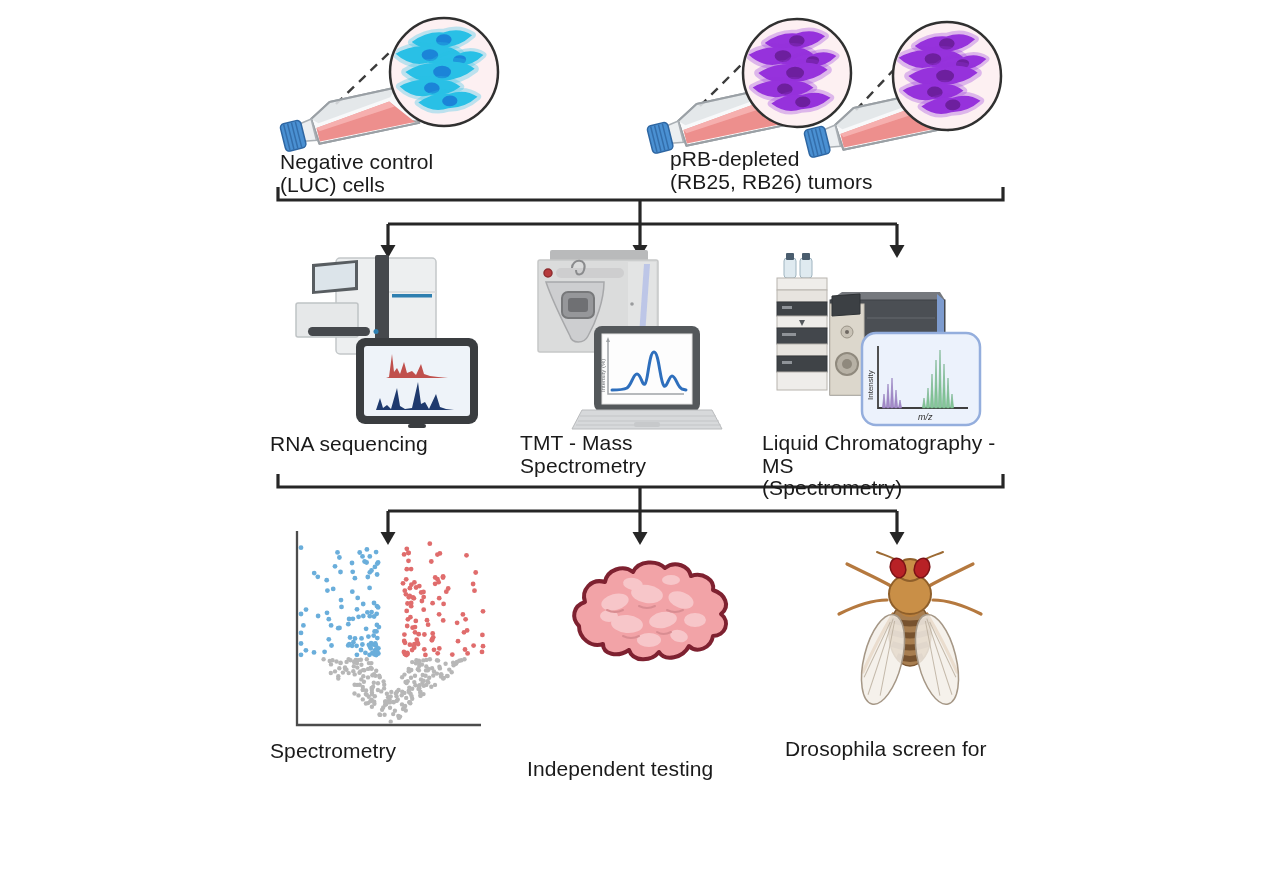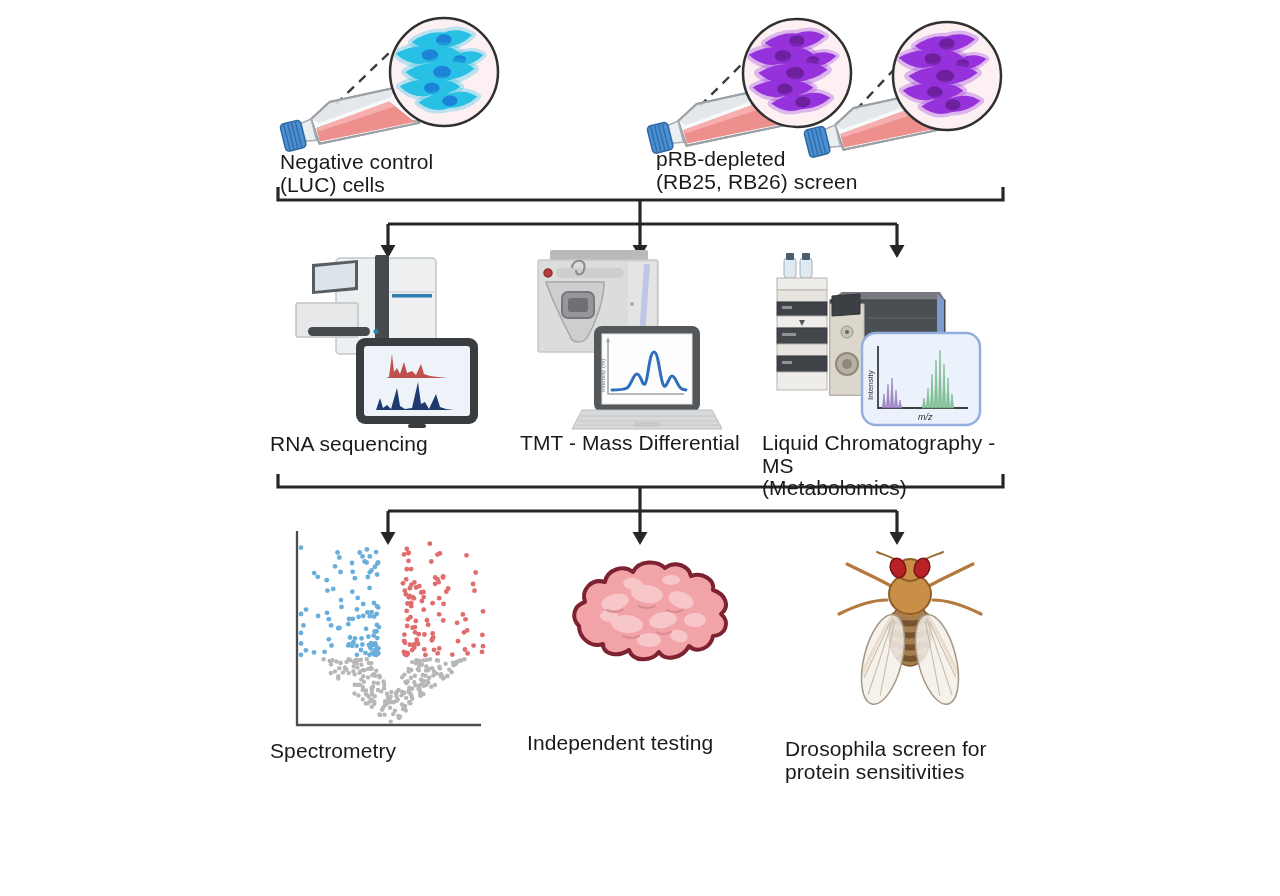--- a/index.html
+++ b/index.html
@@ -685,36 +685,35 @@
   <ellipse cx="75" cy="44" rx="21" ry="20" fill="#c98f47" stroke="#8f5f2a" stroke-width="2"></ellipse>
   <ellipse cx="75" cy="20" rx="13" ry="11" fill="#c98f47" stroke="#8f5f2a" stroke-width="2"></ellipse>
   <ellipse cx="63" cy="18" rx="7.5" ry="10" transform="rotate(-18 63 18)" fill="#b82126" stroke="#7c1216" stroke-width="1.5"></ellipse>
   <ellipse cx="87" cy="18" rx="7.5" ry="10" transform="rotate(18 87 18)" fill="#b82126" stroke="#7c1216" stroke-width="1.5"></ellipse>
 </svg>
 
 <div class="label" style="left:280px;top:151px;width:240px">
   <div>Negative control</div>
   <div>(LUC) cells</div>
 </div>
-<div class="label" style="left:656px;top:148px;width:240px">
+<div class="label" style="left:670px;top:148px;width:240px">
   <div>pRB-depleted</div>
-  <div>(RB25, RB26) screen</div>
+  <div>(RB25, RB26) tumors</div>
 </div>
 <div class="label" style="left:270px;top:433px;width:240px">
   <div>RNA sequencing</div>
 </div>
 <div class="label" style="left:520px;top:432px;width:240px">
-  <div>TMT - Mass Differential</div>
+  <div>TMT - Mass Spectrometry</div>
 </div>
 <div class="label" style="left:762px;top:432px;width:262px">
   <div>Liquid Chromatography - MS</div>
-  <div>(Metabolomics)</div>
+  <div>(Spectrometry)</div>
 </div>
 <div class="label" style="left:270px;top:740px;width:240px">
   <div>Spectrometry</div>
 </div>
-<div class="label" style="left:527px;top:732px;width:240px">
+<div class="label" style="left:527px;top:758px;width:240px">
   <div>Independent testing</div>
 </div>
 <div class="label" style="left:785px;top:738px;width:242px">
   <div>Drosophila screen for</div>
-  <div>protein sensitivities</div>
 </div>
 
 </body></html>

